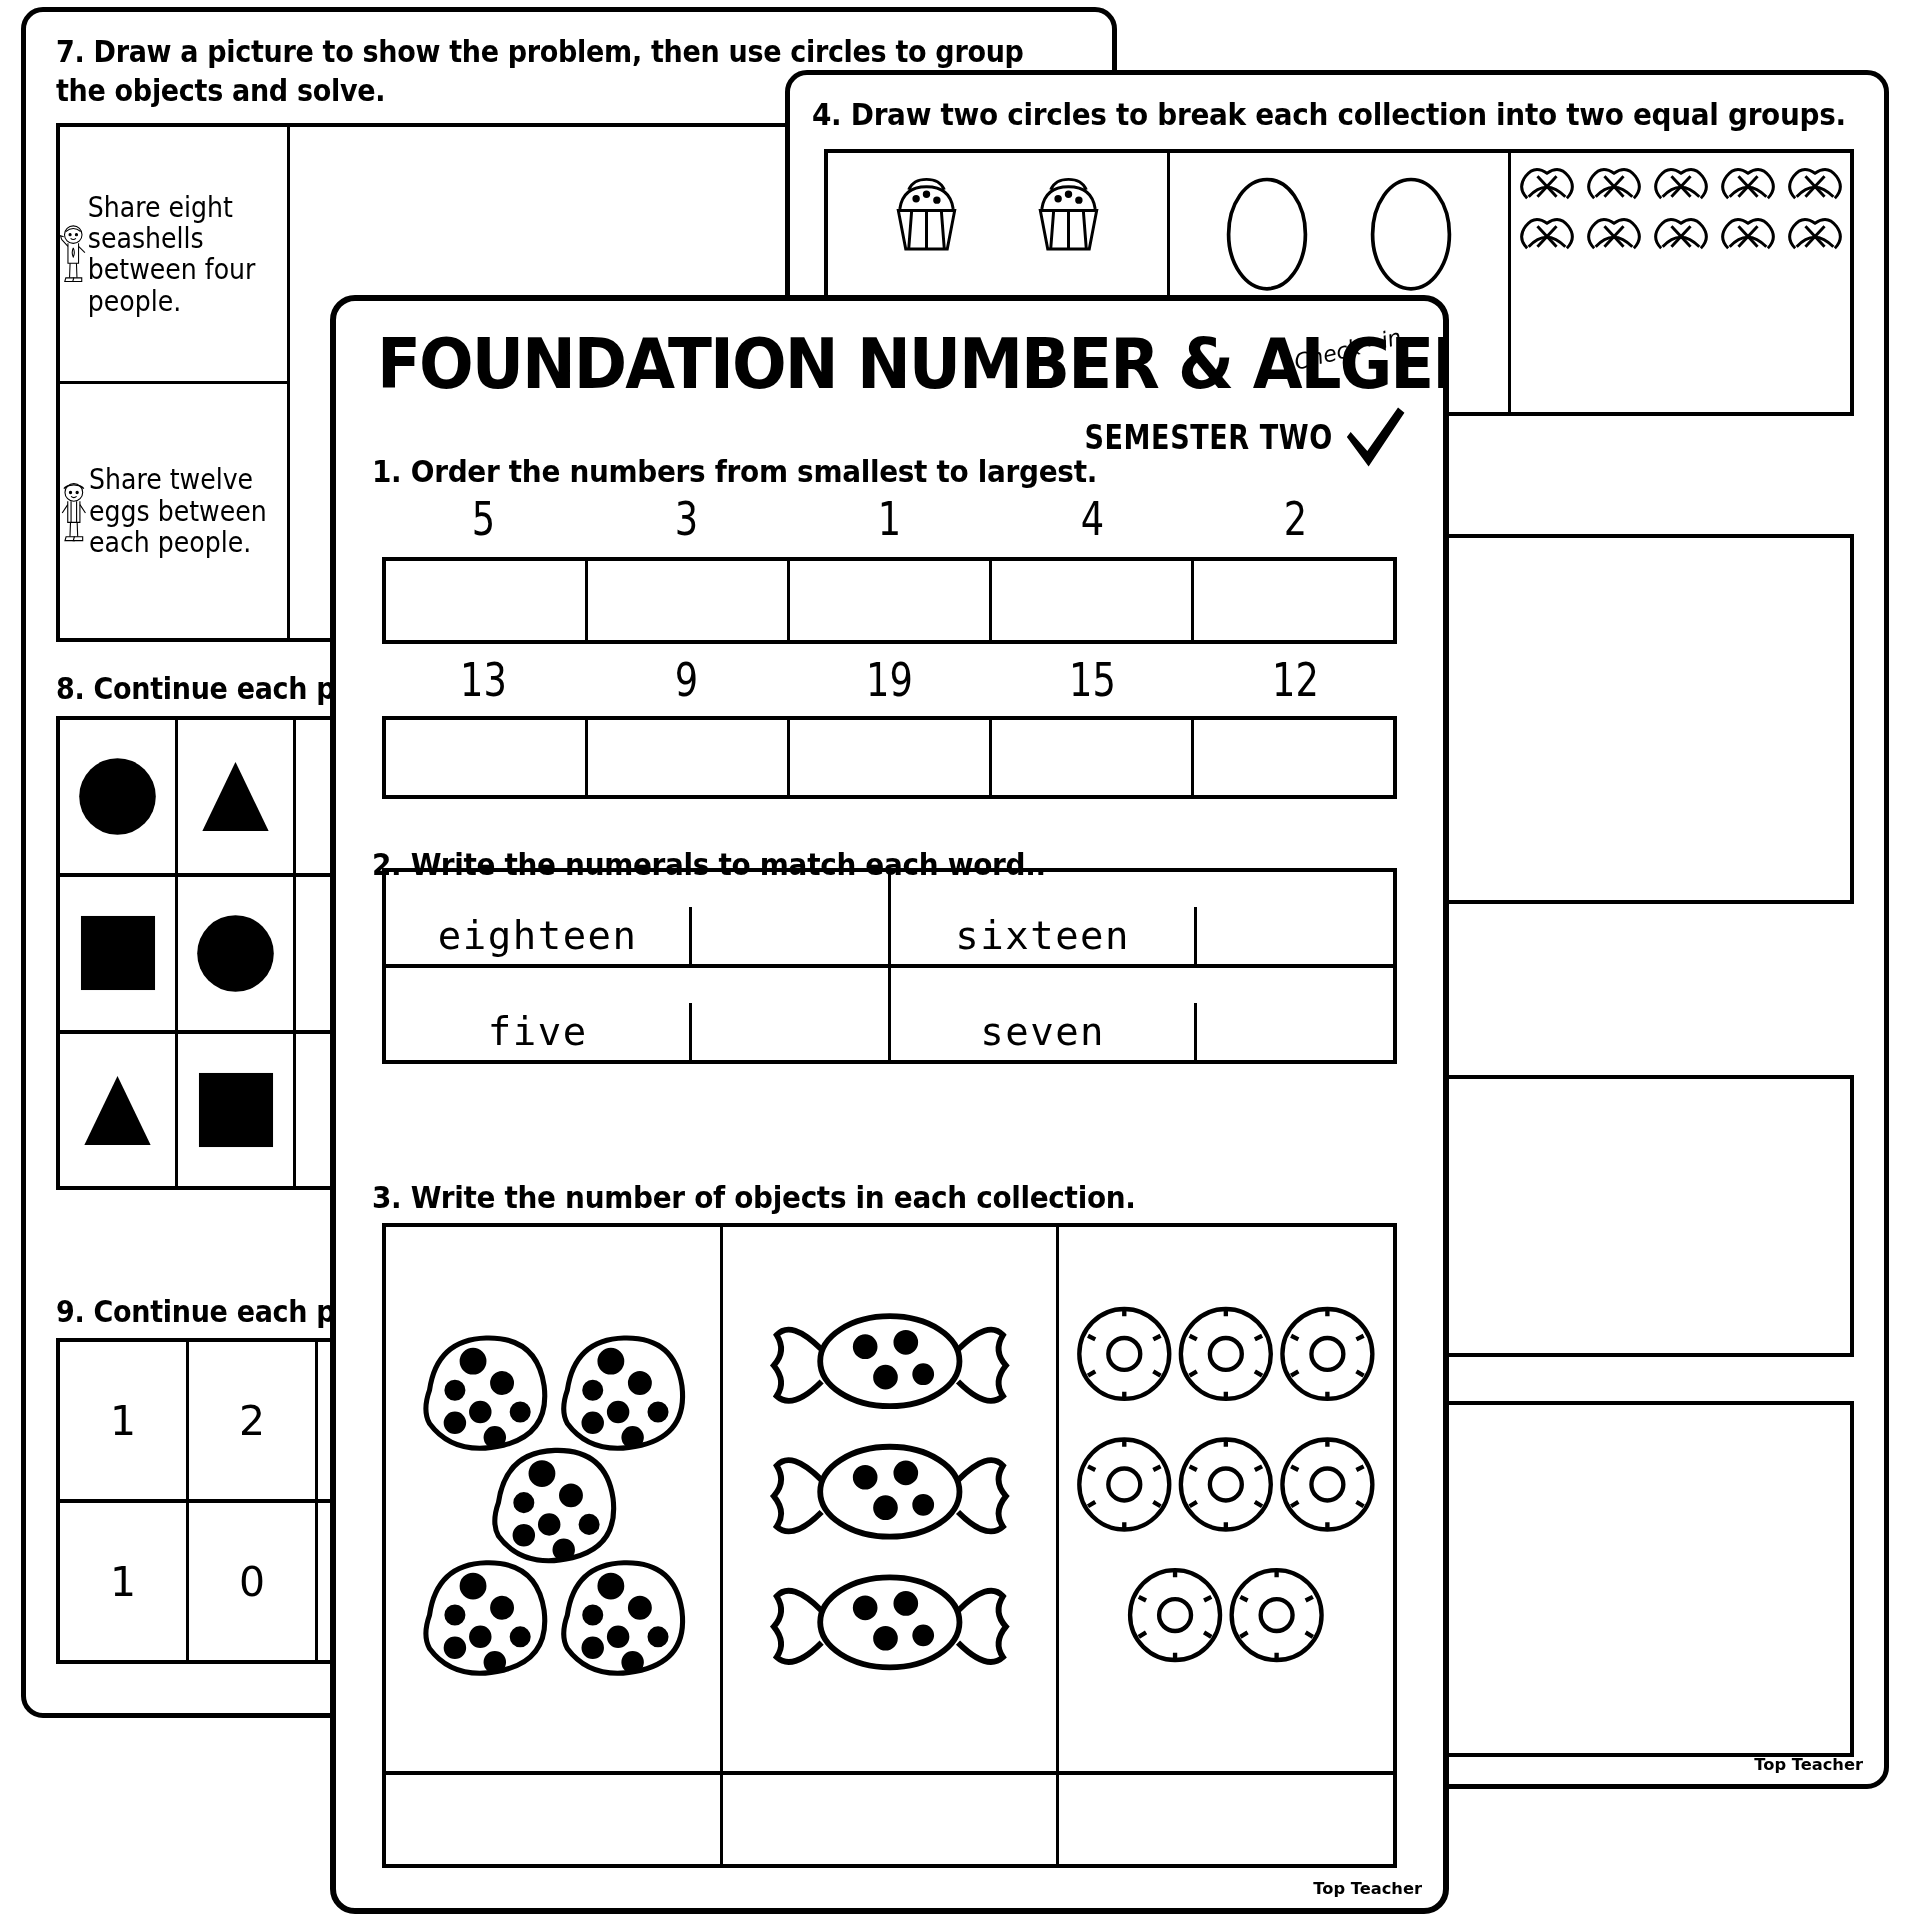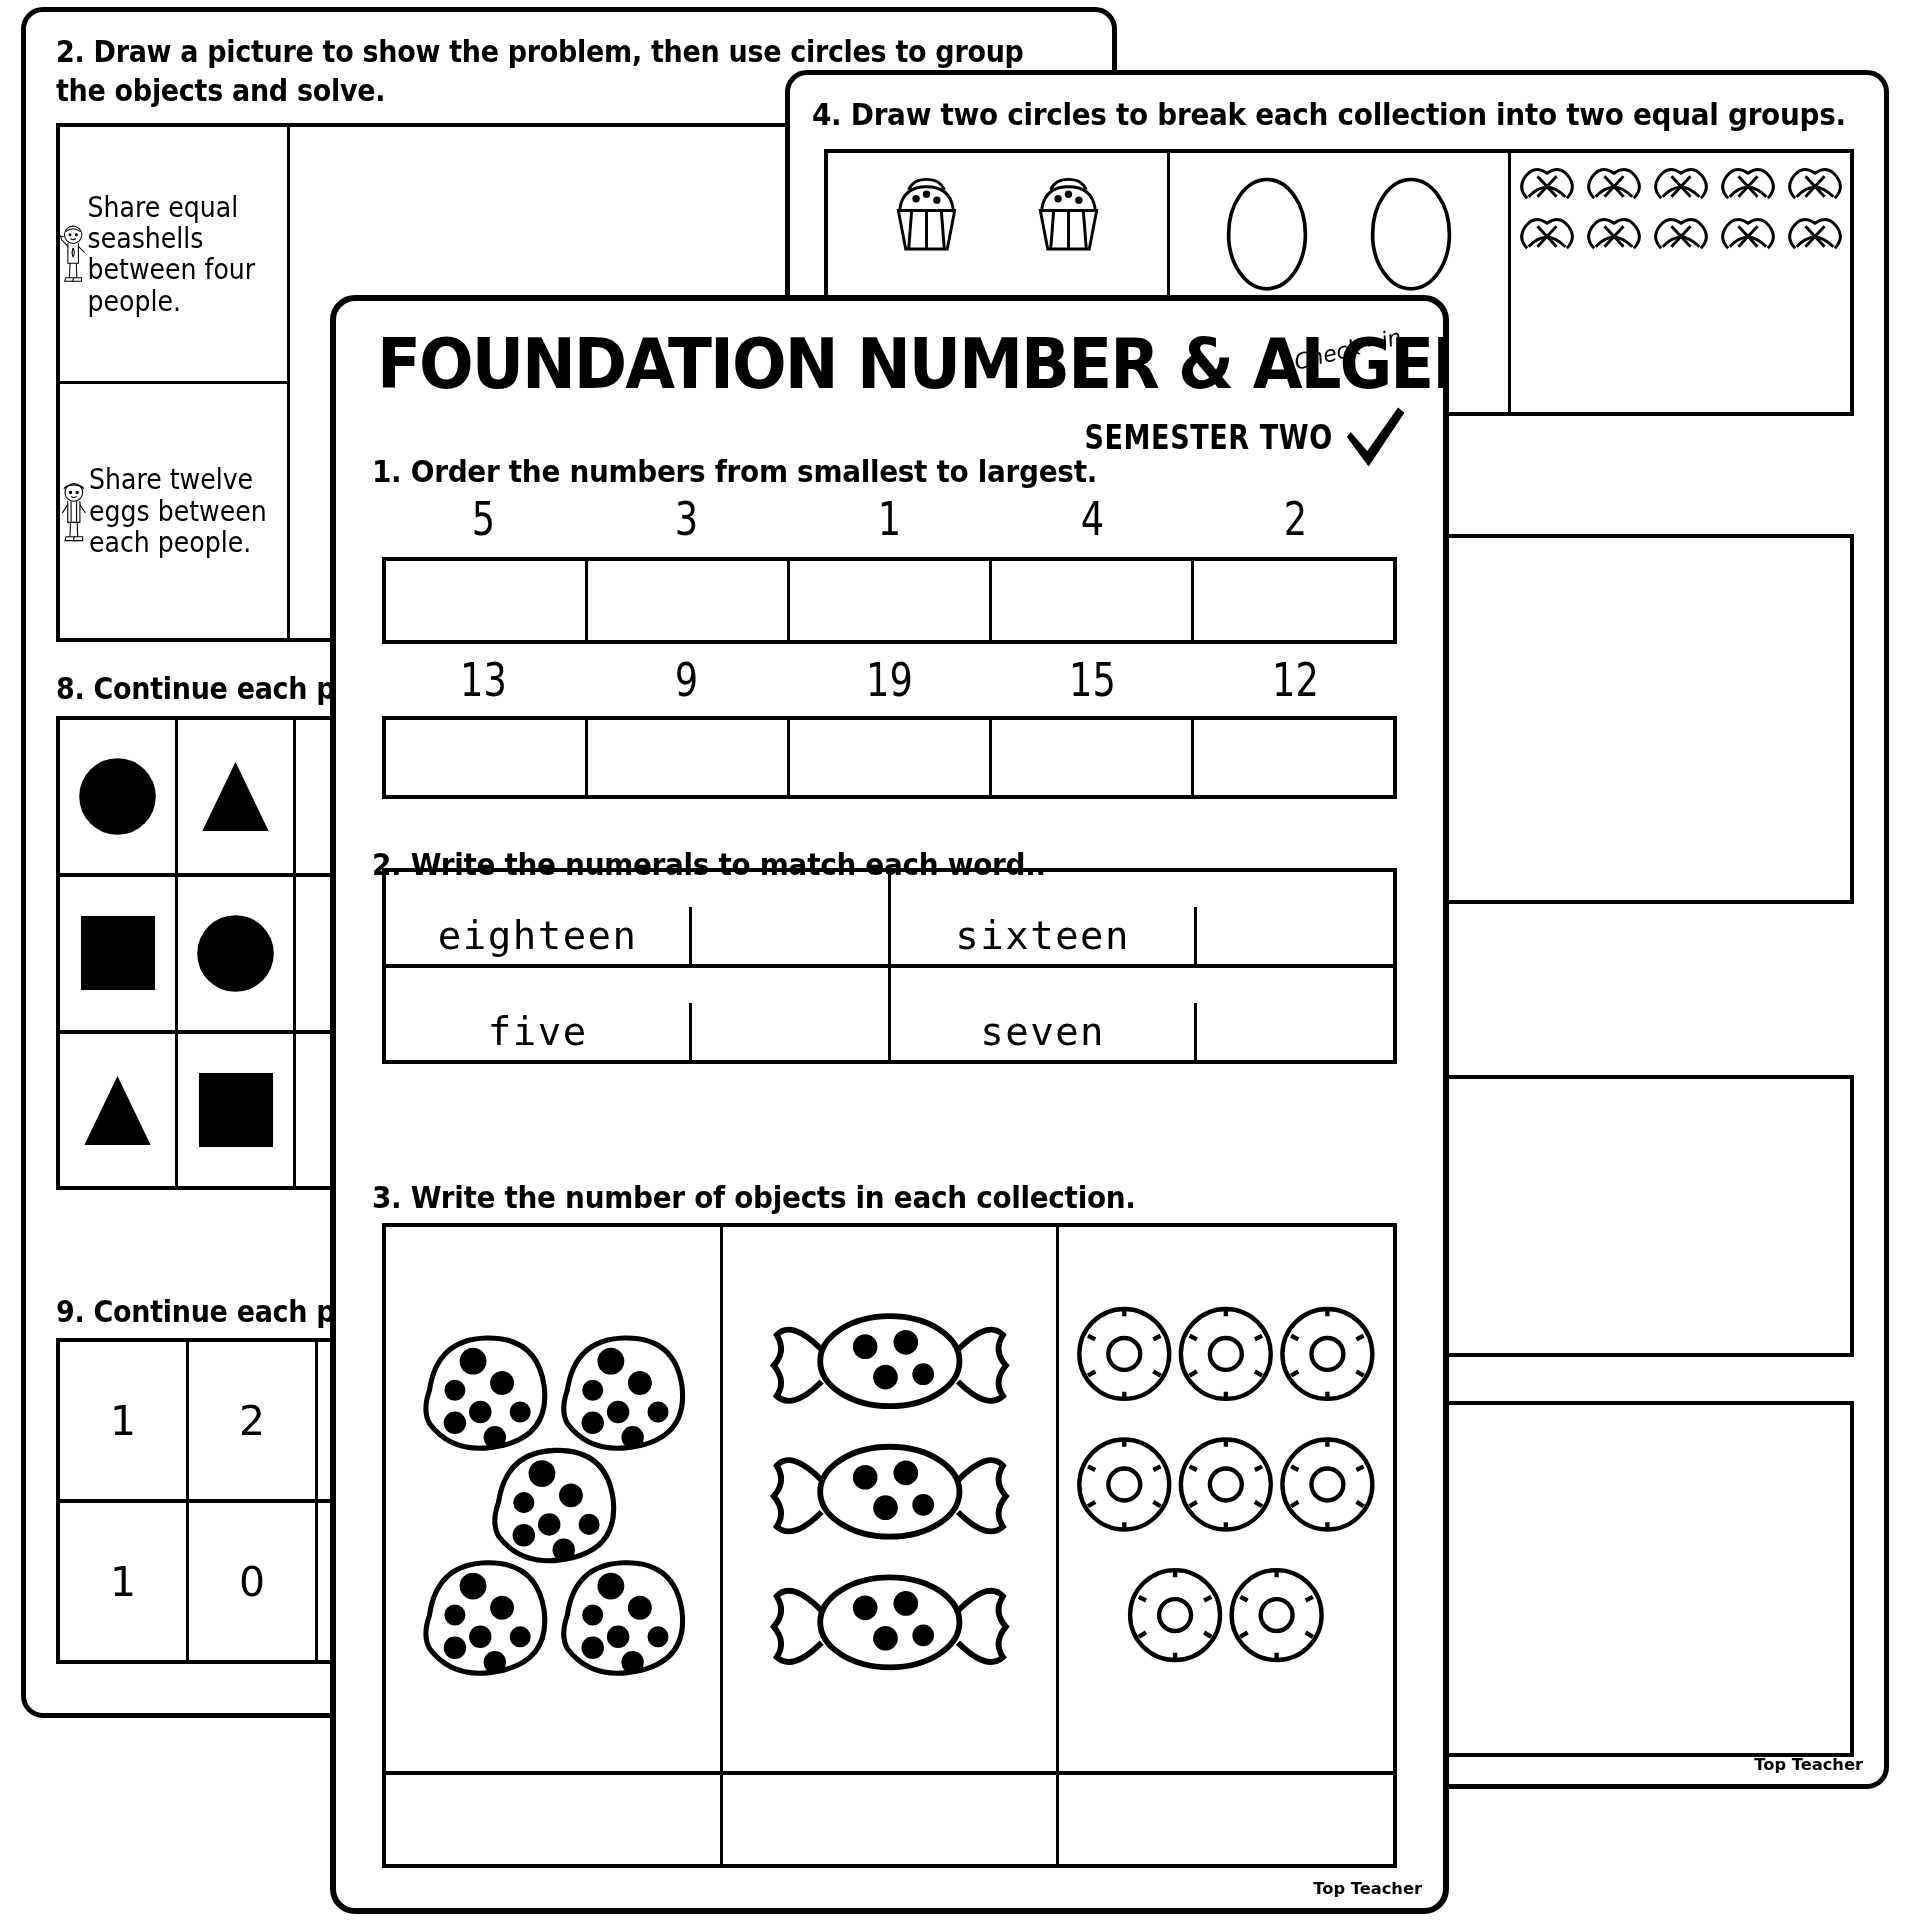--- a/index.html
+++ b/index.html
@@ -75,21 +75,21 @@
 
   .cellnum{display:flex;align-items:center;justify-content:center;
            font-family:"DejaVu Sans","Liberation Sans",sans-serif;font-size:41px;}
   svg{display:block;}
 </style>
 </head>
 <body>
 
 <div class="sheet" id="sheet-left">
 
-  <div class="q qleft" style="position:absolute;left:30px;top:22px;">2. Draw a picture to show the problem, then use circles to group</div>
+  <div class="q qleft" style="position:absolute;left:30px;top:22px;">7. Draw a picture to show the problem, then use circles to group</div>
   <div class="q qleft" style="position:absolute;left:30px;top:61px;">the objects and solve.</div>
 
   <div style="position:absolute;left:30px;top:111px;width:1030px;height:519px;
               border:4.4px solid #000;box-sizing:border-box;display:flex;">
     <div style="width:230px;border-right:3.7px solid #000;box-sizing:border-box;
                 display:flex;flex-direction:column;">
 
       <div style="flex:1;border-bottom:3.7px solid #000;display:flex;align-items:center;">
         <svg width="78" height="170" viewBox="0 0 105 230">
           <g fill="none" stroke="#000" stroke-width="4">
@@ -101,21 +101,21 @@
             <path d="M30 74 L30 150 L70 150 L70 74"></path>
             <path d="M30 86 L6 60 M6 60 l-4 -14 l12 4"></path>
             <path d="M70 86 L94 110"></path>
             <path d="M38 150 L36 205 M62 150 L64 205"></path>
             <path d="M22 205 h30 v14 h-34 z" fill="#fff"></path>
             <path d="M52 205 h30 v14 h-34 z" fill="#fff"></path>
             <path d="M50 92 q8 18 0 34 q-8 -16 0 -34"></path>
           </g>
         </svg>
         <div style="font-family:'DejaVu Sans Condensed','Liberation Sans',sans-serif;
-                    font-size:28px;line-height:1.12;white-space:normal;padding-right:4.4px;">Share equal seashells between four people.</div>
+                    font-size:28px;line-height:1.12;white-space:normal;padding-right:4.4px;">Share eight seashells between four people.</div>
       </div>
 
       <div style="flex:1;display:flex;align-items:center;">
         <svg width="78" height="170" viewBox="0 0 105 230">
           <g fill="none" stroke="#000" stroke-width="4">
             <circle cx="50" cy="48" r="32"></circle>
             <path d="M14 34 q36 -26 72 0 q-6 -12 -36 -14 q-30 2 -36 14"></path>
             <circle cx="38" cy="48" r="4" fill="#000"></circle>
               <circle cx="62" cy="48" r="4" fill="#000"></circle>
             <path d="M40 62 q10 9 20 0"></path>

